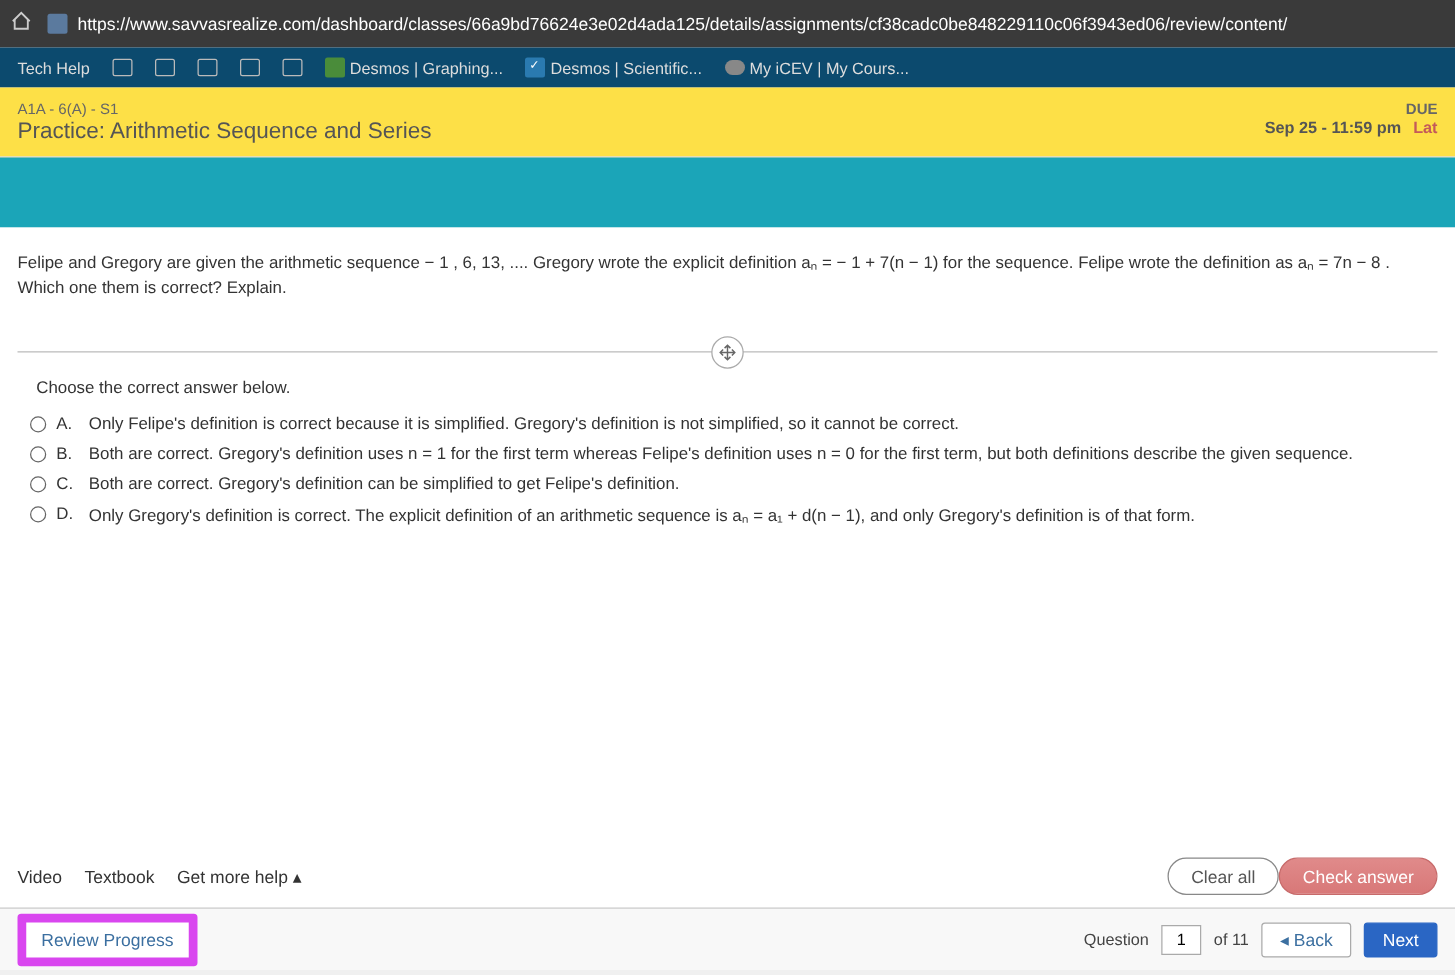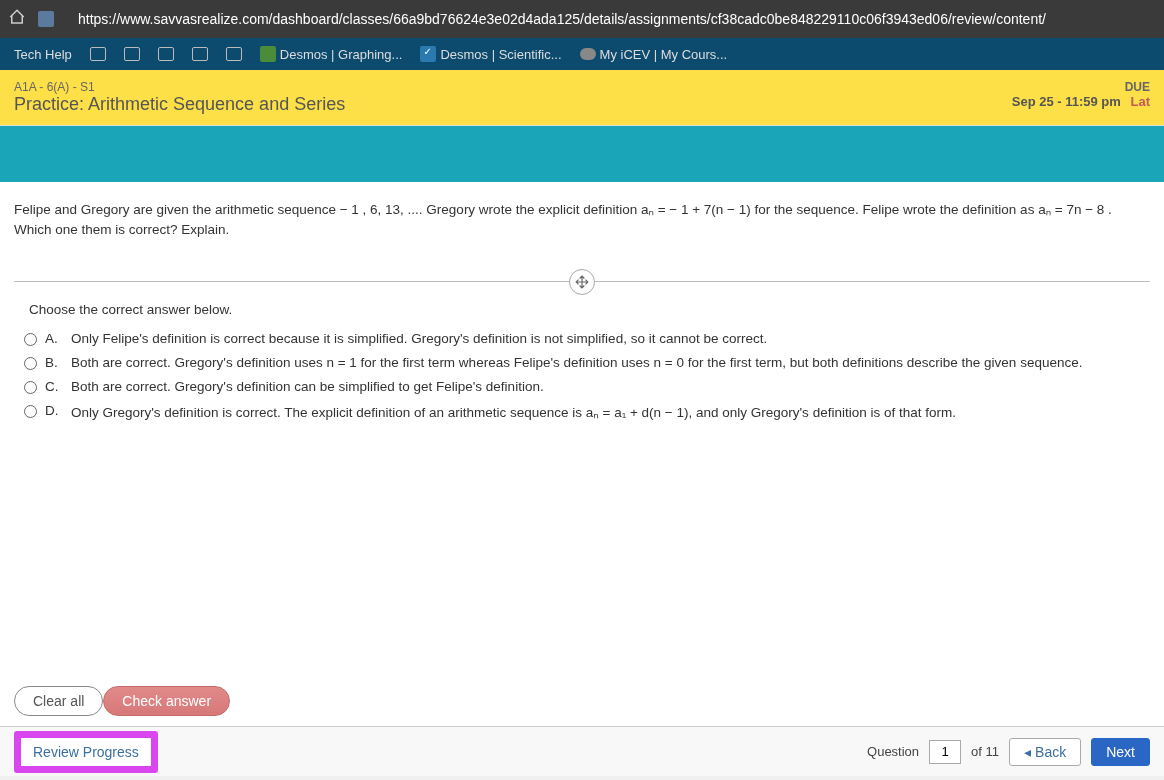--- a/index.html
+++ b/index.html
@@ -1,19 +1,19 @@
 <!DOCTYPE html>
 <html><head>
   <meta charset="utf-8">
   <style>
     * { margin: 0; padding: 0; box-sizing: border-box; }
     body { font-family: Arial, Helvetica, sans-serif; width: 1164px; height: 780px; overflow: hidden; background: #f0f0f0; }
     .browser-bar { background: #3a3a3a; color: #fff; display: flex; align-items: center; height: 38px; padding: 0 8px; gap: 12px; }
     .home-icon-wrap { color: #ccc; }
-    .url-box { display: flex; align-items: center; gap: 24px; flex: 1; }
+    .url-box { display: flex; align-items: center; gap: 8px; flex: 1; }
     .url-text { color: #fff; font-size: 14px; font-weight: 500; white-space: nowrap; overflow: hidden; }
     .page-icon { width: 16px; height: 16px; background: #5b7a9e; border-radius: 2px; display: inline-block; }
     .bookmarks-bar { background: #0c4a6e; color: #fff; display: flex; align-items: center; height: 32px; padding: 0 8px; gap: 6px; font-size: 13px; }
     .bookmark-item { display: flex; align-items: center; gap: 4px; padding: 2px 6px; cursor: pointer; color: #ddd; }
     .folder-icon { width: 16px; height: 14px; border: 1.5px solid #bbb; border-radius: 2px; position: relative; }
     .desmos-icon { width: 16px; height: 16px; background: #4a8c3a; border-radius: 2px; }
     .desmos-sci-icon { width: 16px; height: 16px; background: #2a7ab0; border-radius: 2px; position: relative; }
     .desmos-sci-icon::after { content: "✓"; color: #fff; font-size: 10px; position: absolute; left: 3px; top: 0; }
     .icev-icon { width: 16px; height: 12px; background: #888; border-radius: 6px; }
     .header-section { background: #fde047; padding: 10px 14px; display: flex; justify-content: space-between; align-items: flex-start; border-bottom: 1px solid #ddd; }
@@ -144,20 +144,25 @@
       <span>Both are correct. Gregory's definition can be simplified to get Felipe's definition.</span>
     </div>
     <div class="option-row">
       <span class="radio"></span>
       <span class="option-letter">D.</span>
       <span>Only Gregory's definition is correct. The explicit definition of an arithmetic sequence is aₙ = a₁ + d(n − 1), and only Gregory's definition is of that form.</span>
     </div>
   </div>
 
   <div class="help-bar">
+    <div class="help-links">
+      <span>Video</span>
+      <span>Textbook</span>
+      <span>Get more help ▴</span>
+    </div>
     <div class="right-buttons">
       <button class="clear-all-btn">Clear all</button>
       <button class="check-answer-btn">Check answer</button>
     </div>
   </div>
 
   <div class="footer-bar">
     <div class="review-progress">Review Progress</div>
     <div class="footer-right">
       <span>Question</span>

